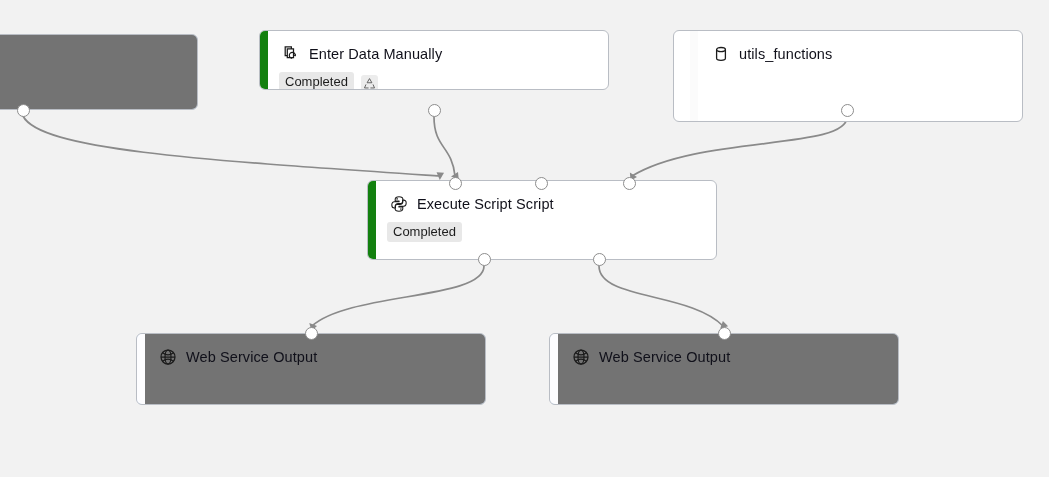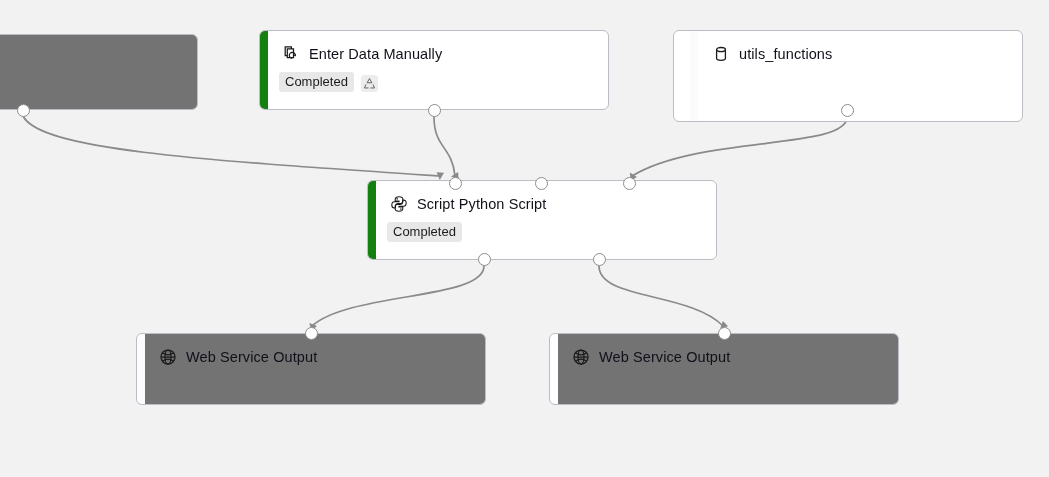--- a/index.html
+++ b/index.html
@@ -129,21 +129,21 @@
         <path d="M 599,266 C 599,300 690,292 723,326" marker-end="url(#arrow)" stroke-linecap="round"></path>
       </g>
   </svg>
 
   <div id="node-layer">
       <div class="node blue" style="left: -120px; top: 34px; width: 318px; height: 76px;">
         <div class="node-body">
           <div class="node-title-row"></div>
         </div>
       </div>
-      <div class="node" style="left: 259px; top: 30px; width: 350px; height: 80px;">
+      <div class="node" style="left: 259px; top: 30px; width: 350px; height: 60px;">
         <div class="node-bar green"></div>
         <div class="node-body">
           <div class="node-title-row">
             <svg class="node-icon" viewBox="0 0 18 18">
               <path d="M3.2 1.9 L9.4 1.9 L9.4 10.6 L3.2 10.6 Z" stroke="#1b1b1b" fill="#fff" stroke-width="1.25"></path>
               <path d="M5.3 3.9 L11.5 3.9 L11.5 12.6 L5.3 12.6 Z" stroke="#1b1b1b" fill="#fff" stroke-width="1.25"></path>
               <path d="M10.2 13.4 A 3 3 0 1 1 13.3 10.6" stroke="#1b1b1b" fill="none" stroke-width="1.2"></path>
               <path d="M13.6 8.8 L13.9 11.3 L11.5 10.9 Z" fill="#1b1b1b"></path>
             </svg>
             <span class="node-title">Enter Data Manually</span>
@@ -175,21 +175,21 @@
       <div class="node" style="left: 367px; top: 180px; width: 350px; height: 80px;">
         <div class="node-bar green"></div>
         <div class="node-body">
           <div class="node-title-row">
             <svg class="node-icon" viewBox="0 0 18 18">
               <path d="M9 1.8 C6.4 1.8 5.2 2.7 5.2 4.3 L5.2 6.1 L9.1 6.1 L9.1 6.8 L4.3 6.8 C2.8 6.8 1.8 7.9 1.8 9.9 C1.8 11.9 2.8 12.9 4.3 12.9 L5.5 12.9 L5.5 11.0 C5.5 9.5 6.6 8.5 8.1 8.5 L10.9 8.5 C12.1 8.5 12.9 7.7 12.9 6.5 L12.9 4.3 C12.9 2.9 11.9 1.8 9 1.8 Z" stroke="#1b1b1b" fill="none" stroke-width="1.05" stroke-linejoin="round"></path>
               <circle cx="7.1" cy="3.9" r="0.78" fill="#1b1b1b"></circle>
               <path d="M9 16.2 C11.6 16.2 12.8 15.3 12.8 13.7 L12.8 11.9 L8.9 11.9 L8.9 11.2 L13.7 11.2 C15.2 11.2 16.2 10.1 16.2 8.1 C16.2 6.1 15.2 5.1 13.7 5.1 L12.5 5.1 L12.5 7.0 C12.5 8.5 11.4 9.5 9.9 9.5 L7.1 9.5 C5.9 9.5 5.1 10.3 5.1 11.5 L5.1 13.7 C5.1 15.1 6.1 16.2 9 16.2 Z" stroke="#1b1b1b" fill="none" stroke-width="1.05" stroke-linejoin="round"></path>
               <circle cx="10.9" cy="14.1" r="0.78" fill="#1b1b1b"></circle>
             </svg>
-            <span class="node-title">Script Python Script</span>
+            <span class="node-title">Execute Script Script</span>
           </div>
           <div class="node-meta-row">
             <span class="badge">Completed</span>
           </div>
         </div>
       </div>
       <div class="node blue" style="left: 136px; top: 333px; width: 350px; height: 72px;">
         <div class="node-bar paleblue"></div>
         <div class="node-body">
           <div class="node-title-row">

